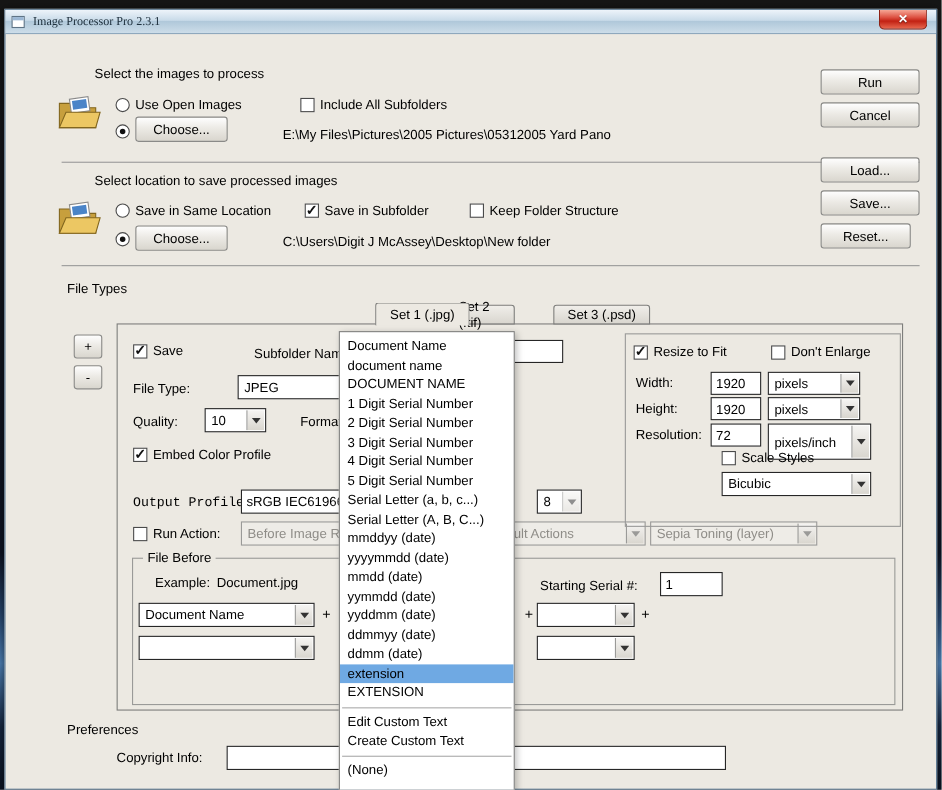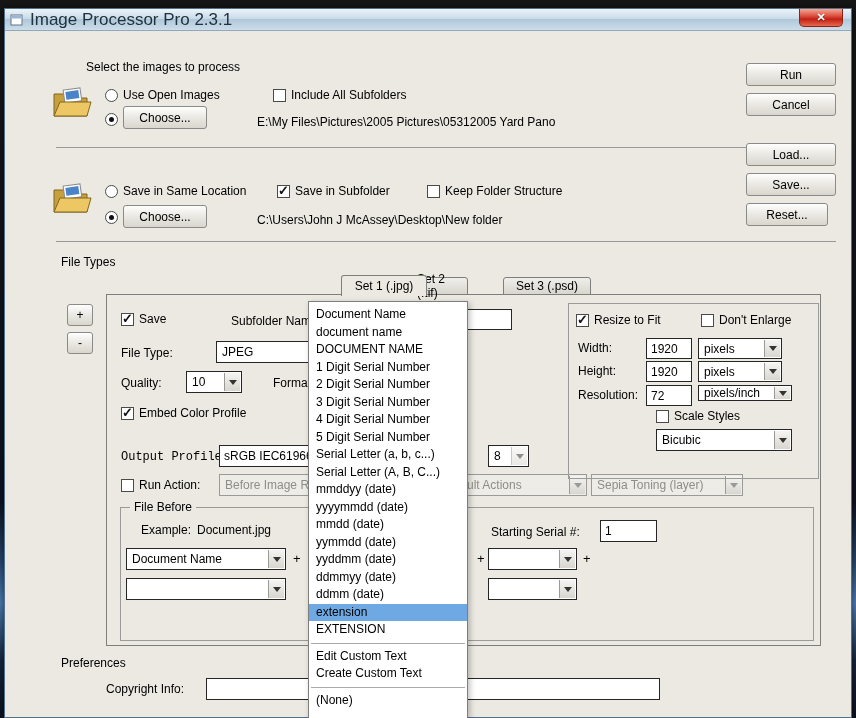--- a/index.html
+++ b/index.html
@@ -11,21 +11,21 @@
   }
   .dialog {
     position:absolute; left:4px; top:8px; width:848px; height:710px;
     background:#ece9e2; border:1px solid #51708c; box-shadow:0 0 8px rgba(0,0,0,.55);
   }
   .titlebar {
     position:absolute; left:0; top:0; right:0; height:22px;
     background:linear-gradient(180deg,#eef4fa 0%,#c9dbe9 45%,#b0c8da 50%,#cddde9 100%);
     border-bottom:1px solid #8fa8bd; display:flex; align-items:center;
   }
-  .title-text { font-size:17px; color:#20323f; margin-left:6px; }
+  .title-text { font-size:11px; color:#20323f; margin-left:6px;font-family:Liberation Serif, serif; }
   .close-btn {
     position:absolute; top:0; right:8px; width:44px; height:18px;
     background:linear-gradient(180deg,#f6a896 0%,#dd5142 40%,#c22113 60%,#e8684f 100%);
     border:1px solid #8d2215; border-top:none; border-radius:0 0 5px 5px;
     color:#fff; font-size:11px; font-weight:bold; display:flex; align-items:center; justify-content:center;
     text-shadow:0 1px 1px rgba(0,0,0,.5);
   }
   .lbl { position:absolute; font-size:12px; color:#000; white-space:nowrap; }
   .btn {
     position:absolute; background:linear-gradient(180deg,#fefefe,#eceae5 45%,#d9d6ce);
@@ -110,39 +110,40 @@
   <div class="btn" style="left:118px; top:97px; width:84px; height:23px;">Choose...</div>
   <div class="lbl" style="left:252px; top:106px;">E:\My Files\Pictures\2005 Pictures\05312005 Yard Pano</div>
   <div class="hline" style="left:51px; top:138px; width:780px;"></div>
 
   <div class="btn" style="left:741px; top:54px; width:90px; height:23px;">Run</div>
   <div class="btn" style="left:741px; top:84px; width:90px; height:23px;">Cancel</div>
   <div class="btn" style="left:741px; top:134px; width:90px; height:23px;">Load...</div>
   <div class="btn" style="left:741px; top:164px; width:90px; height:23px;">Save...</div>
   <div class="btn" style="left:741px; top:194px; width:82px; height:23px;">Reset...</div>
 
+  <div class="lbl" style="left:81px; top:148px;">Select location to save processed images</div>
   <span class="icon-abs" style="left:46px; top:172px;">
     <svg width="42" height="36" viewBox="0 0 42 36">
       <path d="M3 9 L15 9 L18 13 L36 13 L36 31 L3 31 Z" fill="#c79f3d" stroke="#82661e"></path>
       <g transform="rotate(-8 21 11)">
           <rect x="13" y="4" width="17" height="13" fill="#fff" stroke="#8a8a8a"></rect>
           <rect x="15" y="6" width="13" height="8" fill="#4a84c8"></rect>
         </g>
       <path d="M3 31 L9 17 L40 17 L36 31 Z" fill="#ecc763" stroke="#82661e"></path>
     </svg>
   </span>
   <div class="radio" style="left:100px; top:176px;"></div>
   <div class="lbl" style="left:118px; top:175px;">Save in Same Location</div>
   <div class="cb checked" style="left:272px; top:176px;"></div>
   <div class="lbl" style="left:290px; top:175px;">Save in Subfolder</div>
   <div class="cb" style="left:422px; top:176px;"></div>
   <div class="lbl" style="left:440px; top:175px;">Keep Folder Structure</div>
   <div class="radio selected" style="left:100px; top:202px;"></div>
   <div class="btn" style="left:118px; top:196px; width:84px; height:23px;">Choose...</div>
-  <div class="lbl" style="left:252px; top:204px;">C:\Users\John J McAssey\Desktop\New folder</div>
+  <div class="lbl" style="left:252px; top:204px;">C:\Users\Digit J McAssey\Desktop\New folder</div>
   <div class="hline" style="left:51px; top:232px; width:780px;"></div>
 
   <div class="lbl" style="left:56px; top:246px;">File Types</div>
   <div class="tab active" style="left:336px; width:86px;">Set 1 (.jpg)</div>
   <div class="tab" style="left:411px; width:52px;">Set 2 (.tif)</div>
   <div class="tab" style="left:498px; width:88px;">Set 3 (.psd)</div>
   <div class="panel" style="left:101px; top:285px; width:715px; height:352px;"></div>
   <div class="btn" style="left:62px; top:295px; width:26px; height:22px;">+</div>
   <div class="btn" style="left:62px; top:323px; width:26px; height:22px;">-</div>
 
@@ -203,21 +204,21 @@
 
   <div class="lbl" style="left:573px; top:355px;">Height:</div>
   <div class="tinput" style="left:641px; top:352px; width:46px; height:21px;">1920</div>
   <div class="combo" style="left:693px; top:352px; width:84px; height:21px;">
     <span>pixels</span>
     <span class="arr"></span>
   </div>
 
   <div class="lbl" style="left:573px; top:379px;">Resolution:</div>
   <div class="tinput" style="left:641px; top:376px; width:46px; height:21px;">72</div>
-  <div class="combo" style="left:693px; top:376px; width:94px; height:16px;">
+  <div class="combo" style="left:693px; top:376px; width:94px; height:33px;">
     <span>pixels/inch</span>
     <span class="arr"></span>
   </div>
 
   <div class="cb" style="left:651px; top:401px;"></div>
   <div class="lbl" style="left:669px; top:400px;">Scale Styles</div>
   <div class="combo" style="left:651px; top:420px; width:136px; height:22px;">
     <span>Bicubic</span>
     <span class="arr"></span>
   </div>

